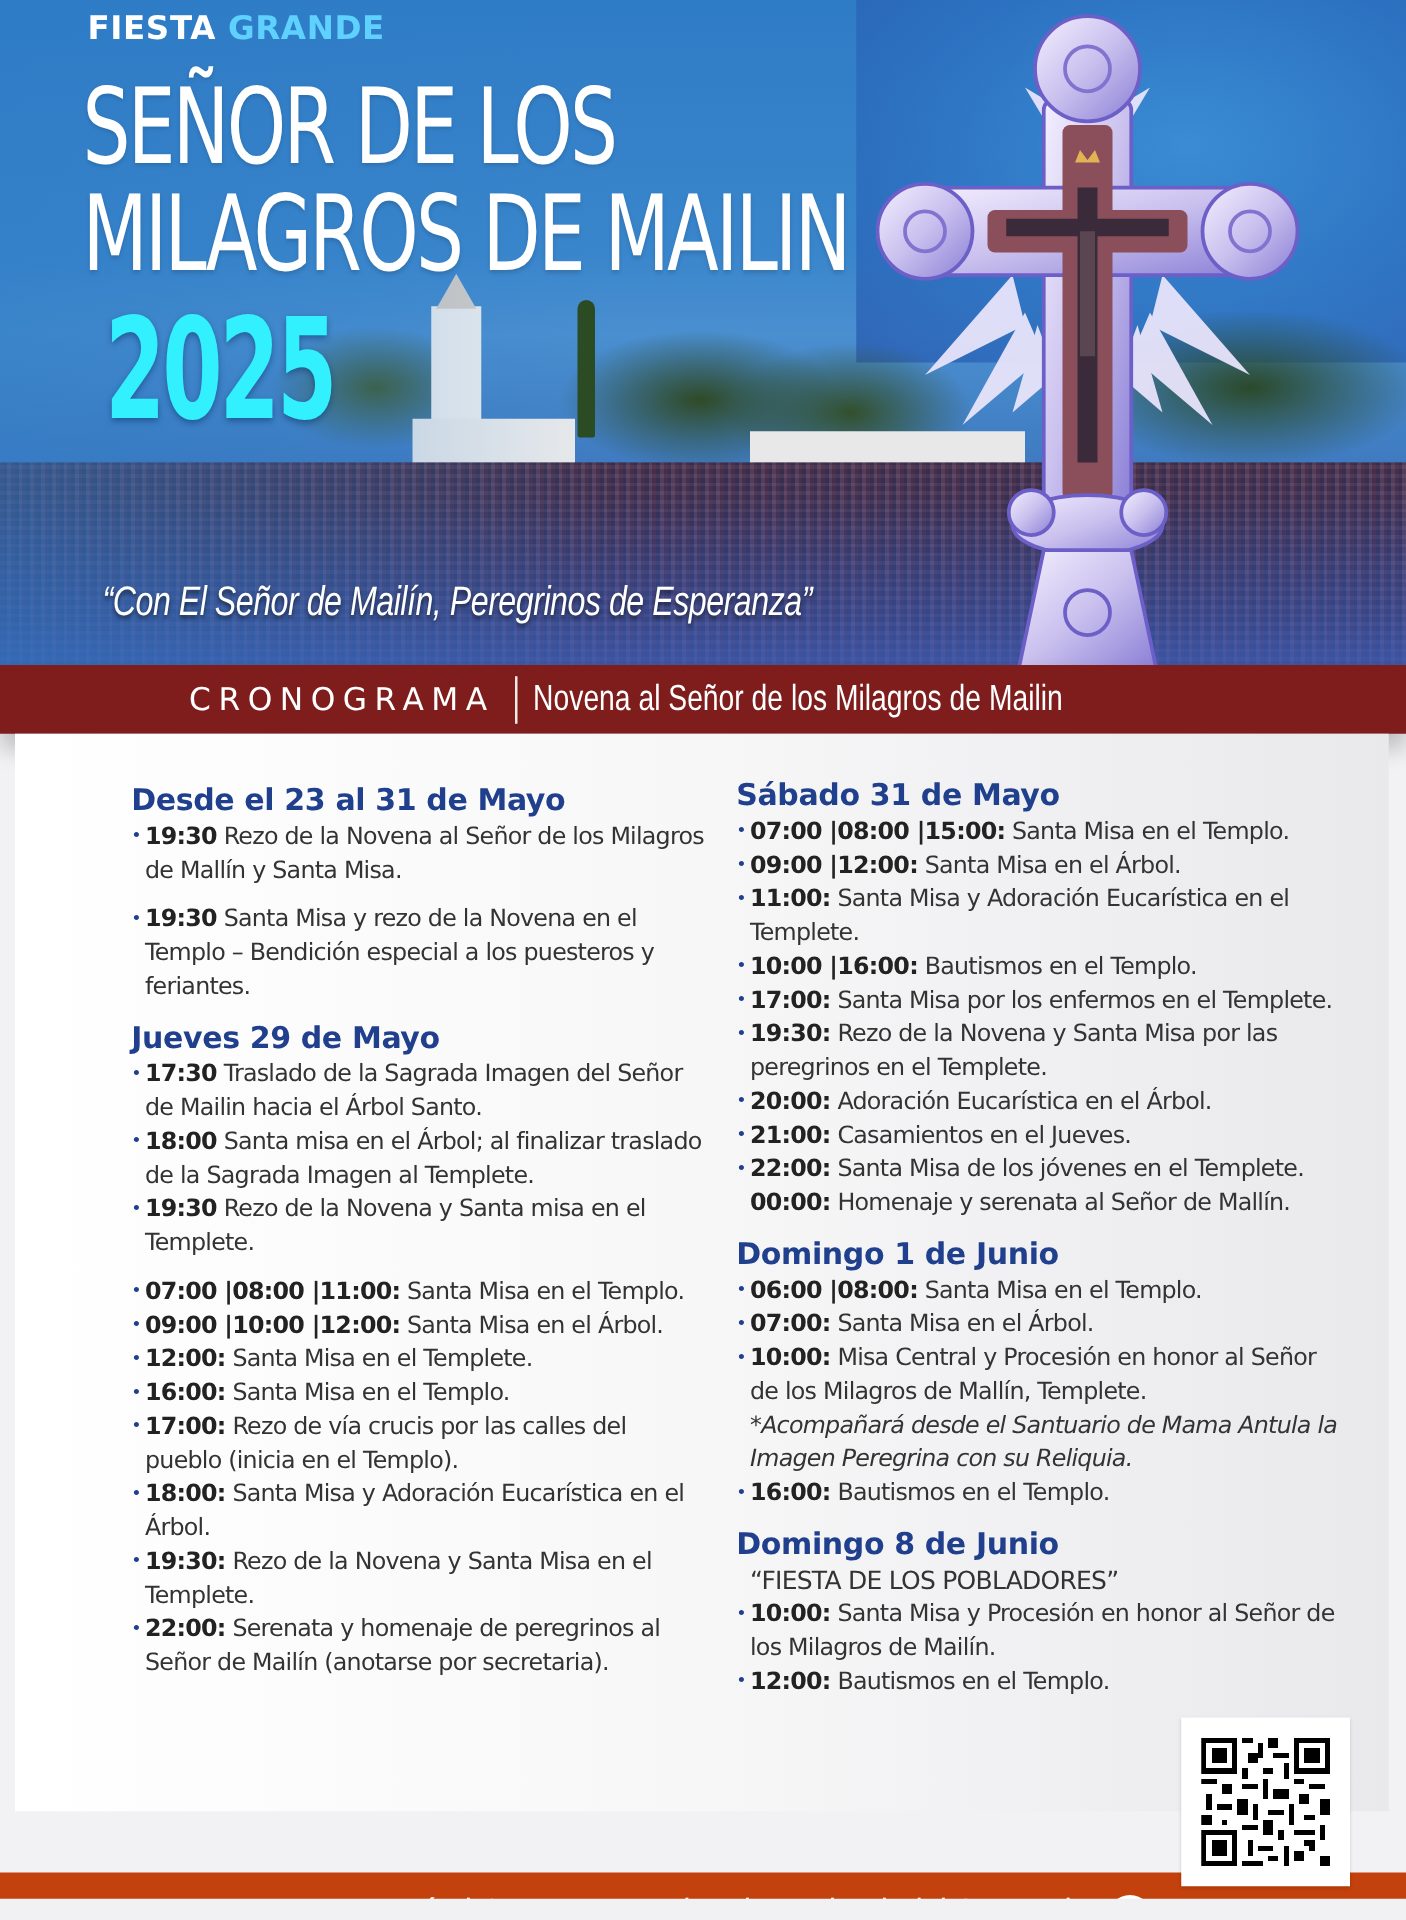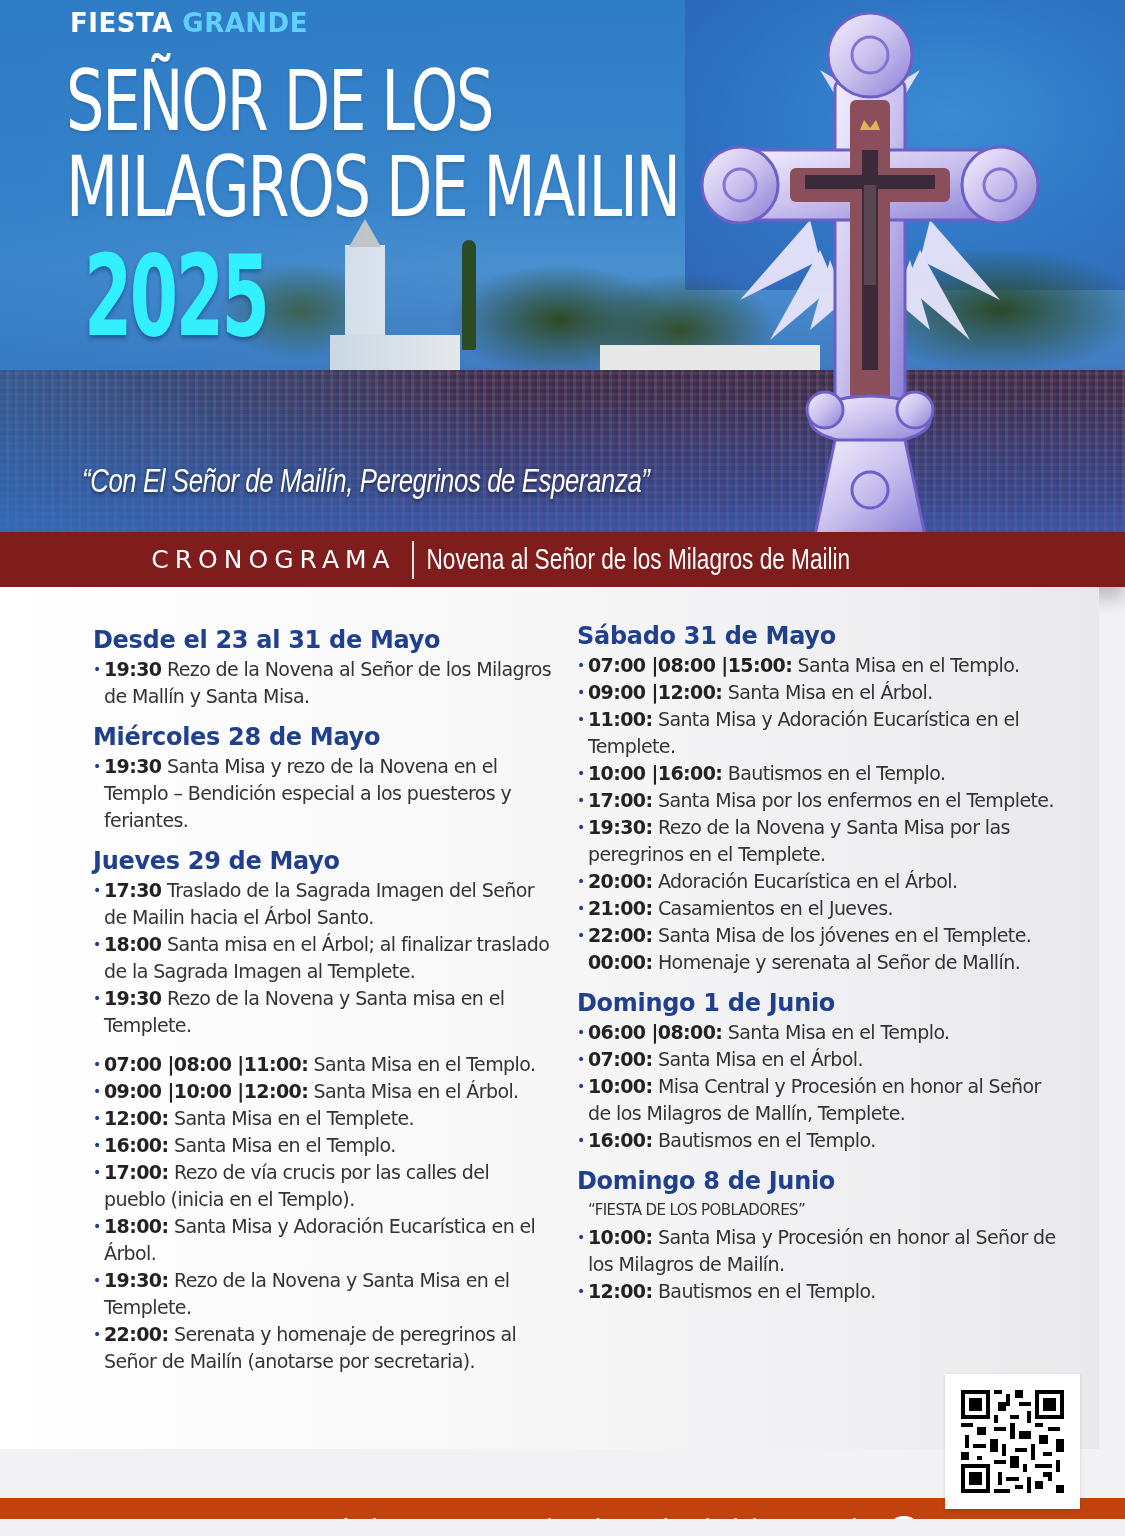--- a/index.html
+++ b/index.html
@@ -97,21 +97,21 @@
     padding-right: 16px;
   }
   .banner .sep { width: 2px; height: 38px; background: #fff; opacity: .9; }
   .banner .sub {
     color: #fff; font-family: "Liberation Sans", sans-serif; font-size: 29px; padding-left: 16px;
     transform: scaleX(0.78); transform-origin: left center; white-space: nowrap; width: 560px;
   }
 
   
   .content {
-    position: absolute; left: 0; top: 587px; width: 1099px; height: 862px;
+    position: absolute; left: 12px; top: 587px; width: 1099px; height: 862px;
     background: linear-gradient(90deg, #ffffff 0%, #f7f7f8 50%, #e9e9ec 100%);
   }
   .col { position: absolute; top: 0; }
   .col-left { left: 93px; top: 38px; width: 460px; }
   .col-right { left: 577px; top: 34px; width: 490px; }
 
   .day-title {
     color: #20408e; font-family: "DejaVu Sans", sans-serif; font-weight: 700; font-size: 24px;
     line-height: 30px; margin-bottom: 1px; letter-spacing: -0.3px;
   }
@@ -119,21 +119,21 @@
   .entry {
     color: #333; font-family: "DejaVu Sans", sans-serif; font-size: 19px; line-height: 27px;
     padding-left: 11px; position: relative; letter-spacing: -0.6px;
   }
   .entry .bullet {
     position: absolute; left: 0; top: 0; color: #20408e; font-size: 14px;
   }
   .entry .time { font-weight: 700; color: #222; text-align: right; }
   .note { font-style: italic; display: block; }
   .subtitle-line {
-    color: #333; font-family: "DejaVu Sans", sans-serif; font-size: 15px; line-height: 27px; padding-left: 11px; letter-spacing: -0.6px;
+    color: #333; font-family: "DejaVu Sans", sans-serif; font-size: 20px; line-height: 27px; padding-left: 11px; letter-spacing: -0.6px;
   }
   .section { margin-bottom: 12px; }
 
   
   .footer {
     position: absolute; left: 0; top: 1498px; width: 1125px; height: 70px; background: #c2410c;
     display: flex; align-items: center;
   }
   .footer-strip { position: absolute; left: 0; top: 1519px; width: 1125px; height: 17px; background: #f1f1f3; }
   .footer .cta {
@@ -240,21 +240,20 @@
 
 <main class="content">
   <div class="col col-left" id="col-left">
       <section class="section">
         <h2 class="day-title">Desde el 23 al 31 de Mayo</h2>
         <ul class="entries">
           <li class="entry"><span class="bullet">•</span><span class="time">19:30</span><span> Rezo de la Novena al Señor de los Milagros de Mallín y Santa Misa.</span></li>
         </ul>
       </section>
       <section class="section">
-        <h2 class="day-title">Miércoles 28 de Mayo</h2>
         <ul class="entries">
           <li class="entry"><span class="bullet">•</span><span class="time">19:30</span><span> Santa Misa y rezo de la Novena en el Templo – Bendición especial a los puesteros y feriantes.</span></li>
         </ul>
       </section>
       <section class="section">
         <h2 class="day-title">Jueves 29 de Mayo</h2>
         <ul class="entries">
           <li class="entry"><span class="bullet">•</span><span class="time">17:30</span><span> Traslado de la Sagrada Imagen del Señor de Mailin hacia el Árbol Santo.</span></li>
           <li class="entry"><span class="bullet">•</span><span class="time">18:00</span><span> Santa misa en el Árbol; al finalizar traslado de la Sagrada Imagen al Templete.</span></li>
           <li class="entry"><span class="bullet">•</span><span class="time">19:30</span><span> Rezo de la Novena y Santa misa en el Templete.</span></li>
@@ -287,21 +286,21 @@
           <li class="entry"><span class="bullet">•</span><span class="time">21:00:</span><span> Casamientos en el Jueves.</span></li>
           <li class="entry"><span class="bullet">•</span><span class="time">22:00:</span><span> Santa Misa de los jóvenes en el Templete.</span></li>
           <li class="entry no-bullet"><span class="time">00:00:</span><span> Homenaje y serenata al Señor de Mallín.</span></li>
         </ul>
       </section>
       <section class="section">
         <h2 class="day-title">Domingo 1 de Junio</h2>
         <ul class="entries">
           <li class="entry"><span class="bullet">•</span><span class="time">06:00 |08:00:</span><span> Santa Misa en el Templo.</span></li>
           <li class="entry"><span class="bullet">•</span><span class="time">07:00:</span><span> Santa Misa en el Árbol.</span></li>
-          <li class="entry"><span class="bullet">•</span><span class="time">10:00:</span><span> Misa Central y Procesión en honor al Señor de los Milagros de Mallín, Templete.</span></li>
+          <li class="entry"><span class="bullet">•</span><span class="time">10:00:</span><span> Misa Central y Procesión en honor al Señor de los Milagros de Mallín, Templete.</span><span class="note">*Acompañará desde el Santuario de Mama Antula la Imagen Peregrina con su Reliquia.</span></li>
           <li class="entry"><span class="bullet">•</span><span class="time">16:00:</span><span> Bautismos en el Templo.</span></li>
         </ul>
       </section>
       <section class="section">
         <h2 class="day-title">Domingo 8 de Junio</h2>
         <div class="subtitle-line">“FIESTA DE LOS POBLADORES”</div>
         <ul class="entries">
           <li class="entry"><span class="bullet">•</span><span class="time">10:00:</span><span> Santa Misa y Procesión en honor al Señor de los Milagros de Mailín.</span></li>
           <li class="entry"><span class="bullet">•</span><span class="time">12:00:</span><span> Bautismos en el Templo.</span></li>
         </ul>

